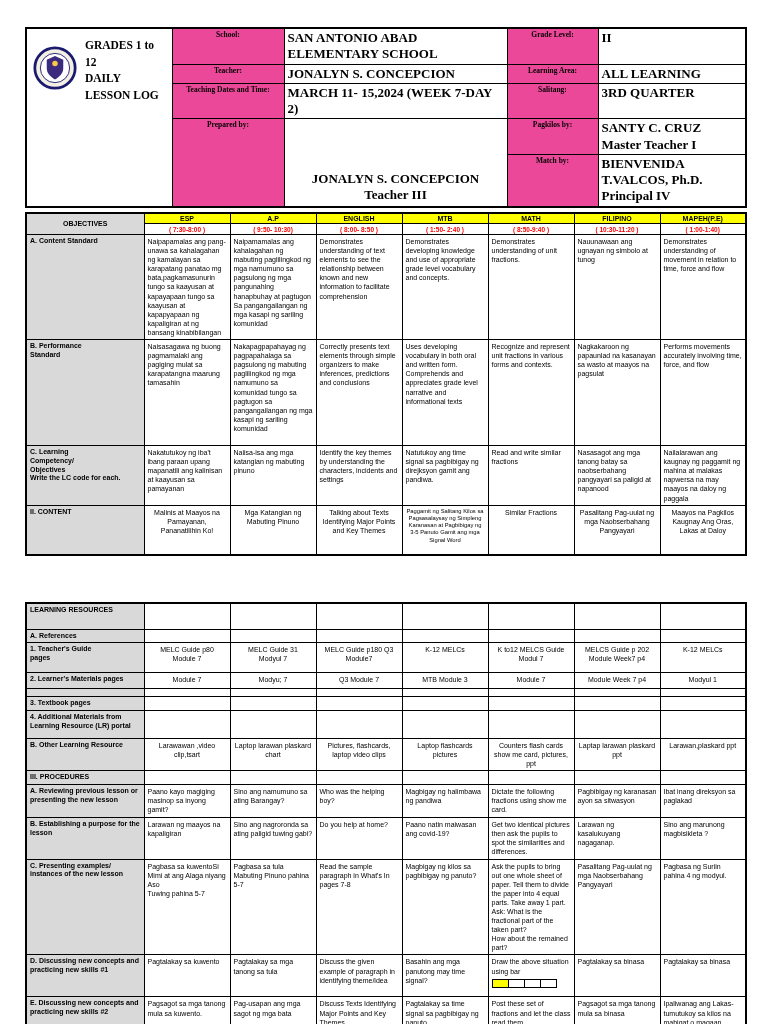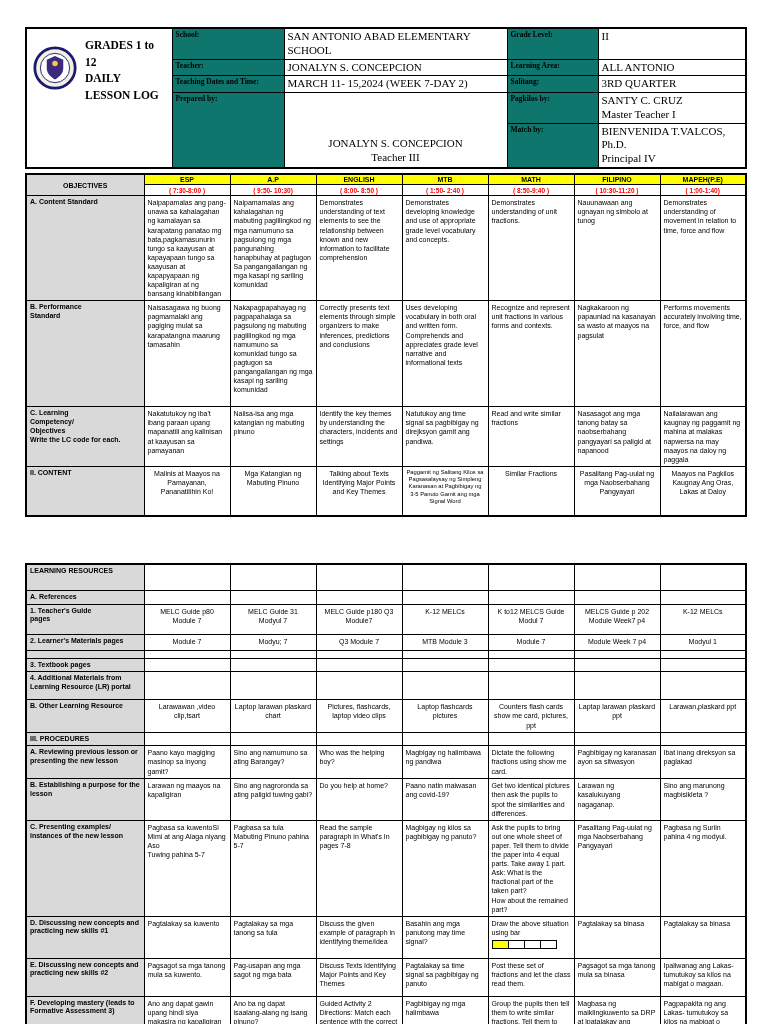--- a/index.html
+++ b/index.html
@@ -9,23 +9,23 @@
   .content { position:absolute; left:25px; top:27px; width:720px; }
 
   table { border-collapse:collapse; table-layout:fixed; width:720px; }
   td, th { border:1px solid #000; vertical-align:top; padding:1px 3px; font-weight:normal; text-align:left; }
 
   
   .header-table { border:2px solid #000; }
   .header-table tr.h-r1, .header-table tr.h-r2, .header-table tr.h-r3 { height:11px; }
   .header-table tr.h-r4 { height:29px; }
   .header-table tr.h-r5 { height:29px; }
-  .ylabel { background:#0f766e; font-family:"Liberation Serif", serif; font-weight:bold;
-            font-size:7.5px; text-align:left; vertical-align:top; line-height:1.2; }
-  .hval { font-family:"Liberation Serif", serif; font-weight:normal; font-size:11px; line-height:1.25; }
+  .ylabel { background:#ec4899; font-family:"Liberation Serif", serif; font-weight:bold;
+            font-size:7.5px; text-align:center; vertical-align:top; line-height:1.2; }
+  .hval { font-family:"Liberation Serif", serif; font-weight:bold; font-size:13px; line-height:1.25; }
   .sigcell { text-align:left; vertical-align:middle; }
   .logo-cell { vertical-align:top; padding:8px 4px 12px 6px; }
   .logo-wrap { display:flex; align-items:center; gap:8px; }
   .dll-title { font-family:"Liberation Serif", serif; font-weight:bold; font-size:11.5px; line-height:1.45; }
   .prepared-cell { position:relative; }
   .sig { position:absolute; left:0; right:0; bottom:2px; text-align:center; }
 
   
   .main-table { border:2px solid #000; }
   #t1 { margin-top:4px; }
@@ -100,21 +100,21 @@
         </td>
         <td class="ylabel">School:</td>
         <td class="hval">SAN ANTONIO ABAD ELEMENTARY SCHOOL</td>
         <td class="ylabel">Grade Level:</td>
         <td class="hval">II</td>
       </tr>
       <tr class="h-r2">
         <td class="ylabel">Teacher:</td>
         <td class="hval">JONALYN S. CONCEPCION</td>
         <td class="ylabel">Learning Area:</td>
-        <td class="hval">ALL ANTONIO</td>
+        <td class="hval">ALL LEARNING</td>
       </tr>
       <tr class="h-r3">
         <td class="ylabel">Teaching Dates and Time:</td>
         <td class="hval">MARCH 11- 15,2024 (WEEK 7-DAY 2)</td>
         <td class="ylabel">Salitang:</td>
         <td class="hval">3RD  QUARTER</td>
       </tr>
       <tr class="h-r4">
         <td class="ylabel" rowspan="2">Prepared by:</td>
         <td class="hval prepared-cell" rowspan="2">

